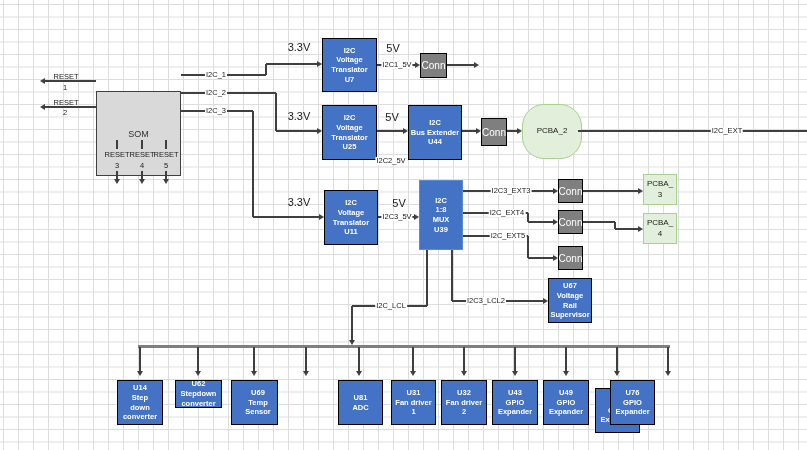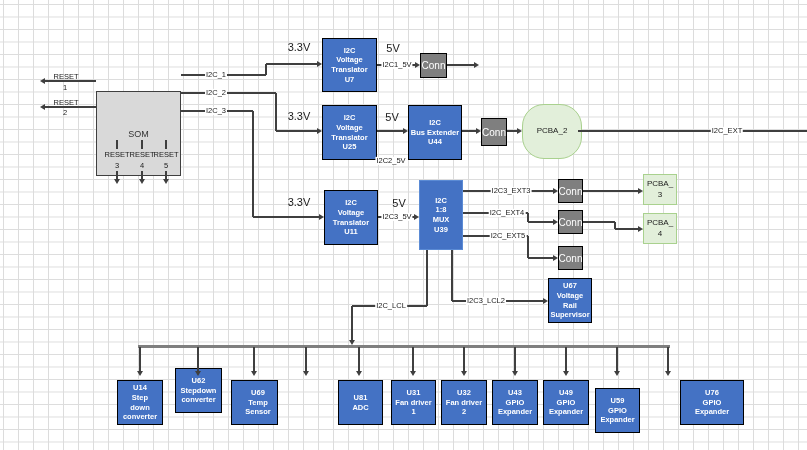--- a/index.html
+++ b/index.html
@@ -97,21 +97,21 @@
   <div class="pcba" style="left:522px;top:104px;width:60px;height:55px;border-radius:22px;">PCBA_2</div>
   <div class="pcba" style="left:643px;top:174px;width:34px;height:31px;">PCBA_
 3</div>
   <div class="pcba" style="left:643px;top:213px;width:34px;height:31px;">PCBA_
 4</div>
 
   <div class="b" style="left:117px;top:380px;width:46px;height:45px;">U14
 Step
 down
 converter</div>
-  <div class="b" style="left:175px;top:368px;width:47px;height:45px;">U62
+  <div class="b" style="left:175px;top:380px;width:47px;height:28px;">U62
 Stepdown
 converter</div>
   <div class="b" style="left:231px;top:380px;width:47px;height:45px;padding-left:7px;">U69
 Temp
 Sensor</div>
   <div class="b" style="left:338px;top:380px;width:45px;height:45px;">U81
 ADC</div>
   <div class="b" style="left:391px;top:380px;width:45px;height:45px;">U31
 Fan driver
 1</div>
@@ -120,21 +120,21 @@
 2</div>
   <div class="b" style="left:492px;top:380px;width:46px;height:45px;">U43
 GPIO
 Expander</div>
   <div class="b" style="left:543px;top:380px;width:46px;height:45px;">U49
 GPIO
 Expander</div>
   <div class="b" style="left:595px;top:380px;width:45px;height:45px;margin-top:8px;">U59
 GPIO
 Expander</div>
-  <div class="b" style="left:680px;top:380px;width:64px;height:45px;">U76
+  <div class="b" style="left:610px;top:380px;width:45px;height:45px;">U76
 GPIO
 Expander</div>
 
   <div class="wh" style="left:181px;top:74px;width:85px;"></div>
   <div class="wv" style="left:265px;top:64px;height:11px;"></div>
   <div class="wh" style="left:266px;top:63px;width:51px;"></div>
   <div class="ar" style="left:317px;top:61px;"></div>
   <div class="wh" style="left:377px;top:64px;width:38px;"></div>
   <div class="ar" style="left:415px;top:62px;"></div>
   <div class="wh" style="left:447px;top:64px;width:27px;"></div>

